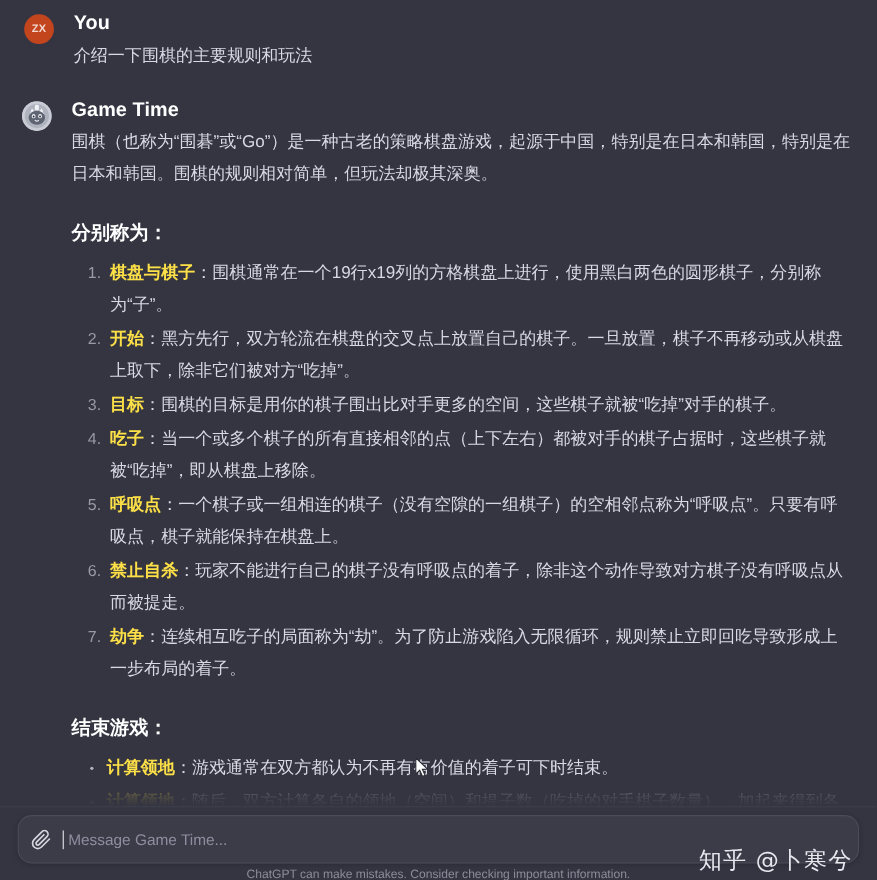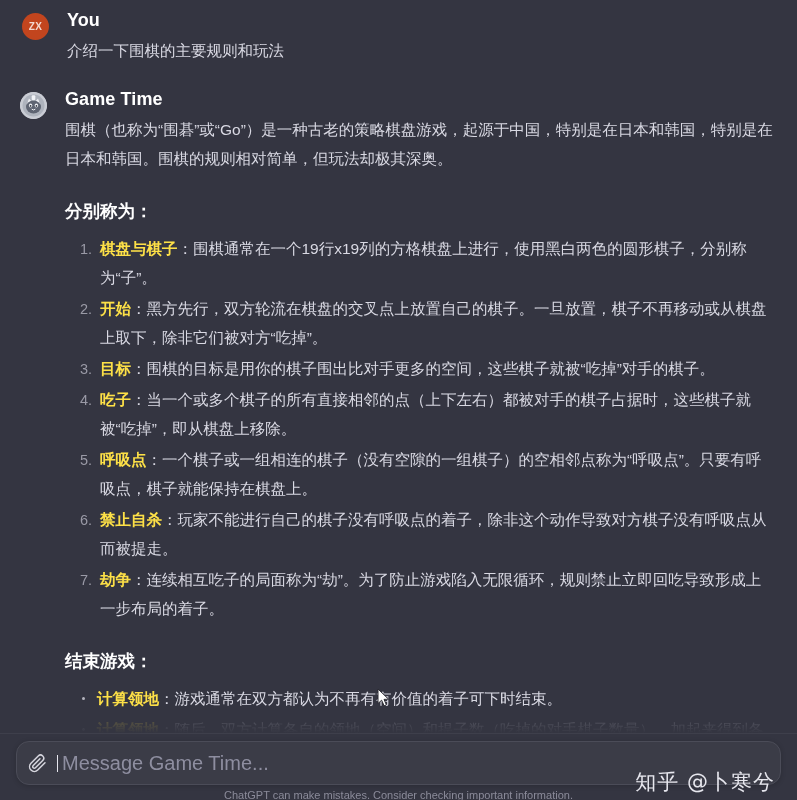--- a/index.html
+++ b/index.html
@@ -192,21 +192,21 @@
     height: 17px;
     background: #e6e6ee;
     flex: 0 0 1px;
   }
   #msg-input {
     background: transparent;
     border: none;
     outline: none;
     color: #86efac;
     font-family: inherit;
-    font-size: 20px;
+    font-size: 14px;
     width: 100%;
     height: 100%;
     padding: 0 10px 0 4px;
   }
   #msg-input::placeholder { color: #8e8ea0; opacity: 1; }
 
   #footnote {
     position: absolute;
     left: 0;
     top: 55px;

